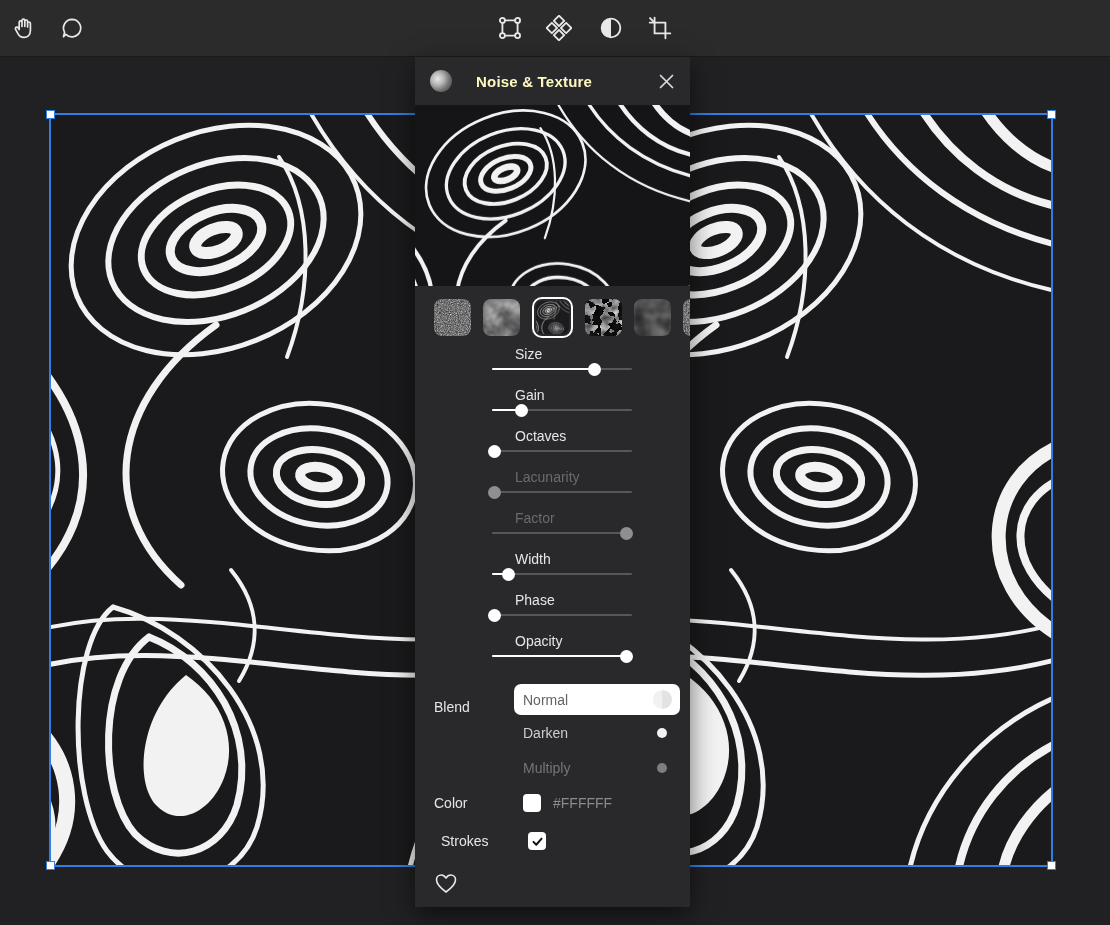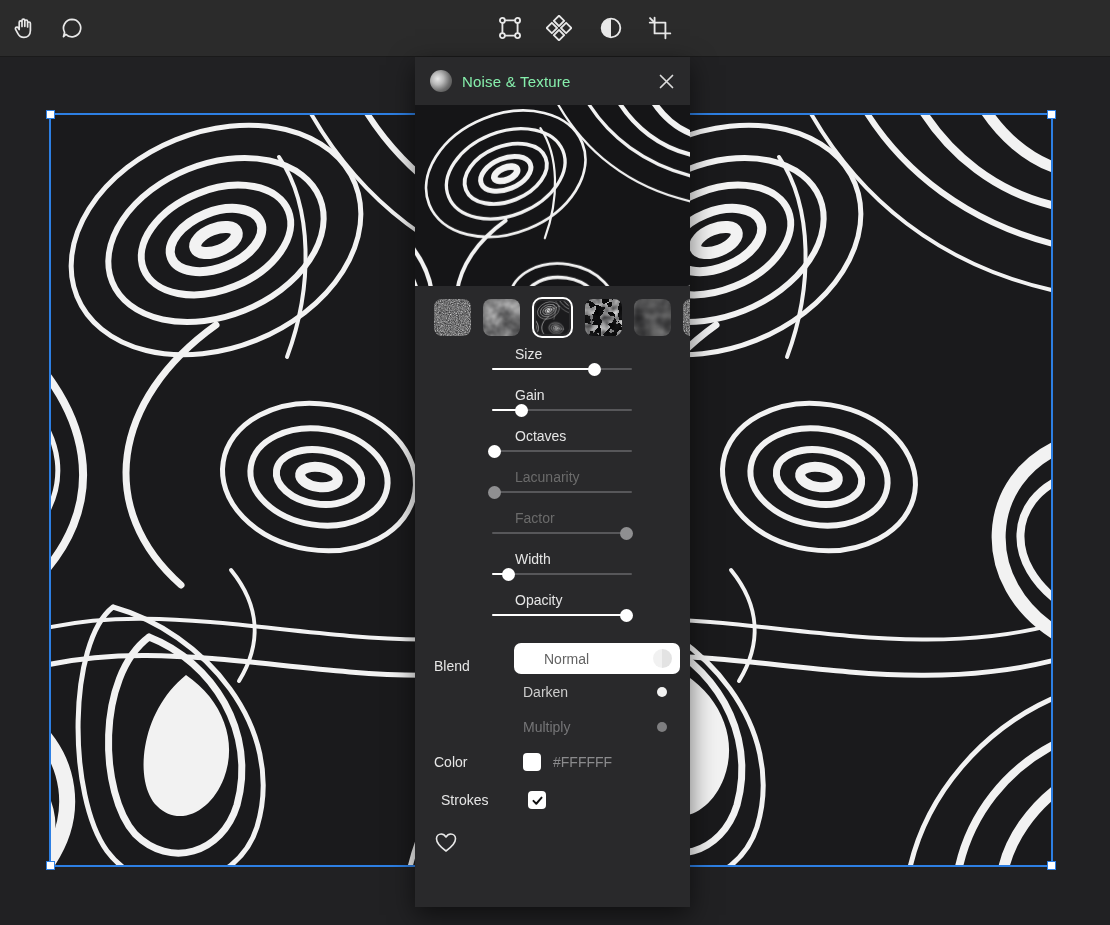--- a/index.html
+++ b/index.html
@@ -24,21 +24,21 @@
             border:1.5px solid #2d7fe3; pointer-events:auto; }
   .h-tl { left:-5px; top:-5px; } .h-tr { right:-5px; top:-5px; }
   .h-bl { left:-5px; bottom:-5px; } .h-br { right:-5px; bottom:-5px; }
 
   
   .panel { position:absolute; left:415px; top:57px; width:275px; height:850px;
            background:#29292b; z-index:50; box-shadow:0 8px 24px rgba(0,0,0,.55); }
   .p-header { position:relative; height:48px; display:flex; align-items:center; padding-left:15px; }
   .p-logo { width:22px; height:22px; border-radius:50%;
             background:radial-gradient(circle at 35% 40%, #e8e8e8 0%, #b9b9b9 30%, #6f6f6f 62%, #3a3a3a 100%); }
-  .p-title { color:#86efac; font-size:15px; font-weight:400; margin-left:10px; letter-spacing:.2px; }
+  .p-title { color:#fef9c3; font-size:15px; font-weight:700; margin-left:24px; letter-spacing:.2px; }
   .p-close { position:absolute; right:12px; top:12px; width:24px; height:24px; display:flex;
              align-items:center; justify-content:center; cursor:pointer; }
   .p-close svg { stroke:#dcdcdc; stroke-width:1.7; stroke-linecap:round; }
 
   .p-preview { position:absolute; left:0; top:48px; width:275px; height:181px;
                background:#151517; overflow:hidden; }
 
   .thumbs { position:absolute; left:0; top:240px; width:275px; height:41px;
             display:flex; align-items:center; gap:12px; padding-left:19px; overflow:hidden; }
   .thumb { flex:0 0 37px; width:37px; height:37px; border-radius:8px; overflow:hidden;
@@ -54,21 +54,21 @@
   .slider-row.disabled .slider-label { color:#6b6b6b; }
   .slider-track { position:relative; width:140px; height:14px; cursor:pointer; }
   .track-base { position:absolute; left:0; right:0; top:6px; height:1.5px; background:#57575a; border-radius:1px; }
   .track-fill { position:absolute; left:0; top:5.5px; height:2.5px; background:#fff; border-radius:2px; }
   .knob { position:absolute; top:0.5px; width:13px; height:13px; border-radius:50%; background:#fff; }
   .slider-row.disabled .knob { background:#8f8f91; }
 
   .blend-row { display:flex; align-items:flex-end; height:41px; padding-left:19px; }
   .blend-label { width:80px; font-size:14px; color:#e6e6e6; }
   .blend-select { position:relative; width:166px; height:31px; background:#fff; border-radius:7px;
-                  display:flex; align-items:center; padding-left:30px; cursor:pointer; }
+                  display:flex; align-items:center; padding-left:9px; cursor:pointer; }
   .blend-value { font-size:14px; color:#636363; }
   .blend-glyph { position:absolute; right:8px; top:6px; width:19px; height:19px; border-radius:50%;
                  background:linear-gradient(90deg,#f1f1f1 50%, #e3e3e3 50%); }
   .blend-options { }
   .blend-option { display:flex; align-items:center; height:35px; padding-left:108px; position:relative; cursor:pointer; }
   .blend-option-label { font-size:14px; color:#cdcdcd; }
   .blend-option.dim .blend-option-label { color:#757577; }
   .blend-dot { position:absolute; right:23px; width:10px; height:10px; border-radius:50%; background:#f2f2f2; }
   .blend-option.dim .blend-dot { background:#7e7e80; }
 
@@ -344,20 +344,28 @@
 
   <div class="slider-row">
     <span class="slider-label">Width</span>
     <div class="slider-track">
       <div class="track-base"></div>
       <div class="track-fill" style="width: 12%;"></div>
       <div class="knob" style="left: calc(12% - 6.5px);"></div>
     </div>
   </div>
 
+  <div class="slider-row">
+    <span class="slider-label">Phase</span>
+    <div class="slider-track">
+      <div class="track-base"></div>
+      <div class="track-fill" style="width: 2%;"></div>
+      <div class="knob" style="left: calc(2% - 6.5px);"></div>
+    </div>
+  </div>
 
   <div class="slider-row">
     <span class="slider-label">Opacity</span>
     <div class="slider-track">
       <div class="track-base"></div>
       <div class="track-fill" style="width: 96%;"></div>
       <div class="knob" style="left: calc(96% - 6.5px);"></div>
     </div>
   </div>
 </div>

